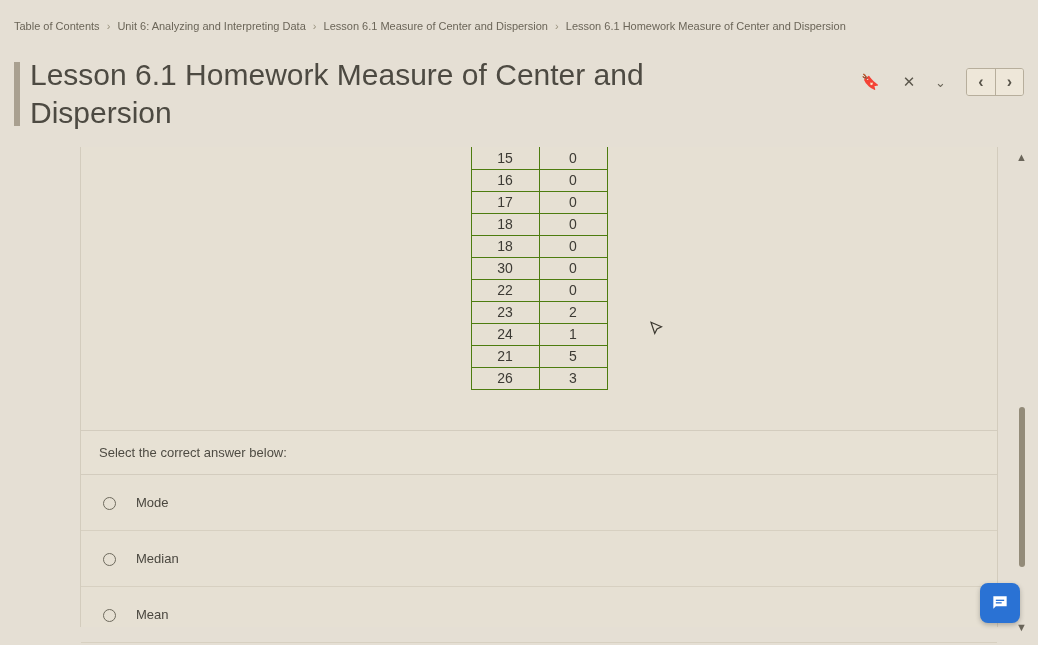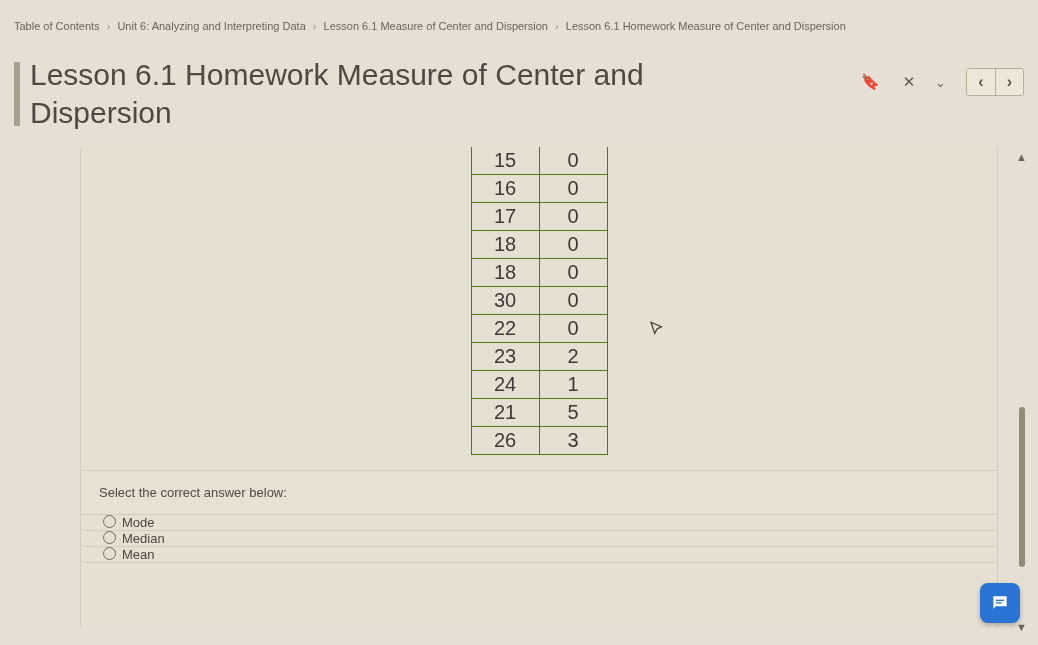--- a/index.html
+++ b/index.html
@@ -14,26 +14,26 @@
 .header-controls{display:flex;align-items:center;gap:14px;padding-top:12px}
 .icon-btn{display:inline-flex;align-items:center;justify-content:center;min-width:24px;height:24px;color:#5b574c;font-size:15px;cursor:pointer}
 .chevron-down{font-size:13px;color:#6a6559;cursor:pointer;margin-right:6px}
 .nav-pair{display:flex;border:1px solid #b7ae9c;border-radius:3px;overflow:hidden}
 .nav-pair .nav-btn{width:28px;height:26px;display:flex;align-items:center;justify-content:center;background:#eee7d9;color:#58544a;font-weight:bold;cursor:pointer}
 .nav-pair .nav-btn+.nav-btn{border-left:1px solid #b7ae9c}
 .content{position:relative;margin:4px 40px 0 80px;height:480px;background:#e6e0d3;border-left:1px solid #d3ccbd;border-right:1px solid #d3ccbd}
 .scroll-up{position:absolute;top:4px;right:-30px;font-size:11px;color:#6a655a;cursor:pointer}
 .scroll-down{position:absolute;bottom:-6px;right:-30px;font-size:11px;color:#6a655a;cursor:pointer}
 .scroll-thumb{position:absolute;right:-28px;top:260px;width:6px;height:160px;background:#938b79;border-radius:3px}
-table.data{margin:8px auto;border-collapse:collapse;font-family:'Times New Roman',serif;font-size:20px;color:#3c3a34}
+table.data{margin:8px auto;border-collapse:collapse;font-family:'Times New Roman',serif;font-size:14px;color:#3c3a34}
 table.data td{border:1px solid #4d7c0f;padding:2px 0;text-align:center;width:68px;height:22px}
 table.data tr:first-child td{border-top:none}
-.question-block{margin-top:15px}
+.question-block{margin-top:40px}
 .prompt{font-size:13px;color:#4e4b43;padding:14px 18px;border-top:1px solid #d3ccbe;border-bottom:1px solid #d3ccbe;background:#e7e1d4}
-.option{display:flex;align-items:flex-start;gap:6px;padding:0 22px;border-bottom:1px solid #d7d0c1;font-size:13px;color:#4a473f;cursor:pointer}
+.option{display:flex;align-items:flex-end;gap:20px;padding:20px 22px;border-bottom:1px solid #d7d0c1;font-size:13px;color:#4a473f;cursor:pointer}
 .radio{width:13px;height:13px;border:1.5px solid #6e6a5d;border-radius:50%;flex:none}
 .chat-fab{position:absolute;right:18px;bottom:22px;width:40px;height:40px;border-radius:8px;background:#2a72d4;display:flex;align-items:center;justify-content:center;color:#fff;cursor:pointer;box-shadow:0 2px 5px rgba(0,0,0,.25)}
 .cursor{position:absolute;left:648px;top:320px;font-size:18px;color:#3a372f;pointer-events:none}
 </style>
 </head>
 <body>
 
 <div class="breadcrumb">
   <a>Table of Contents</a>
   <span class="sep">›</span>

